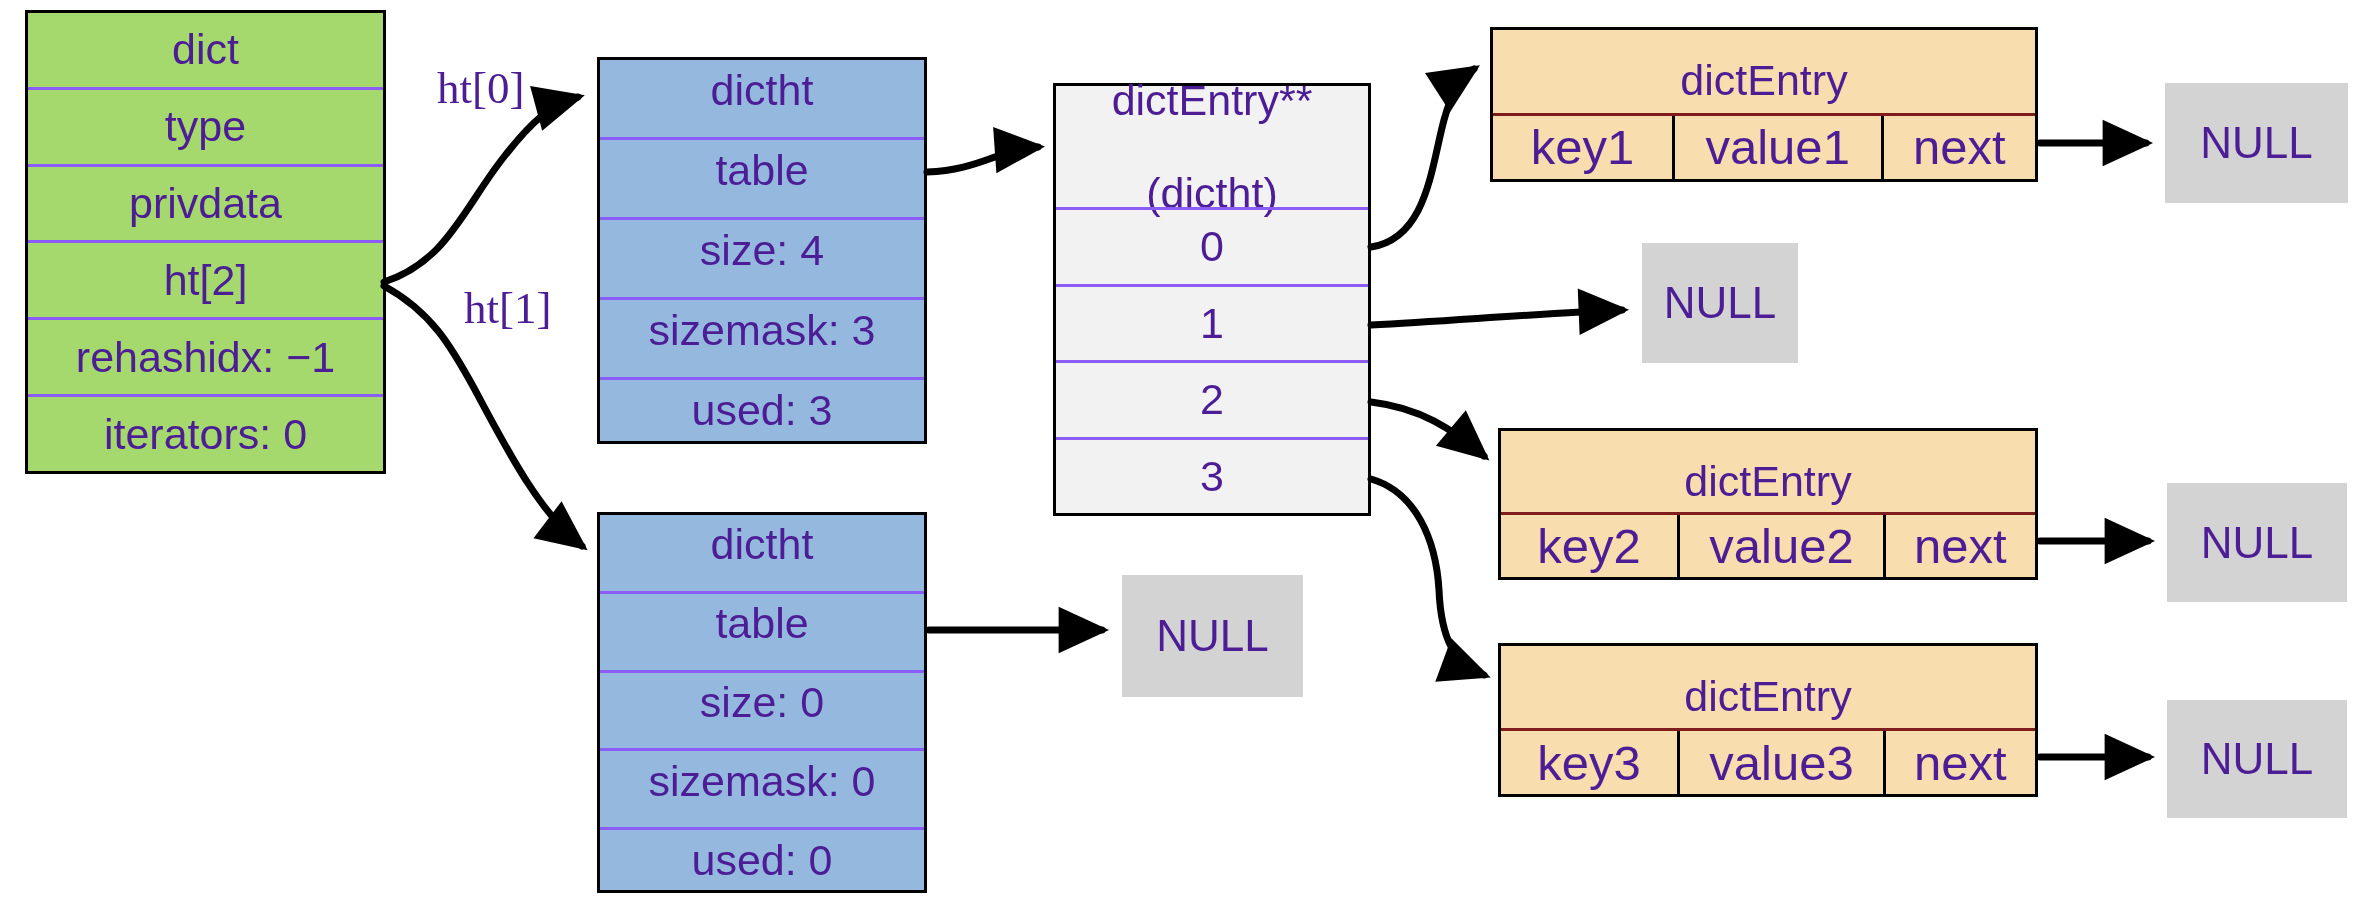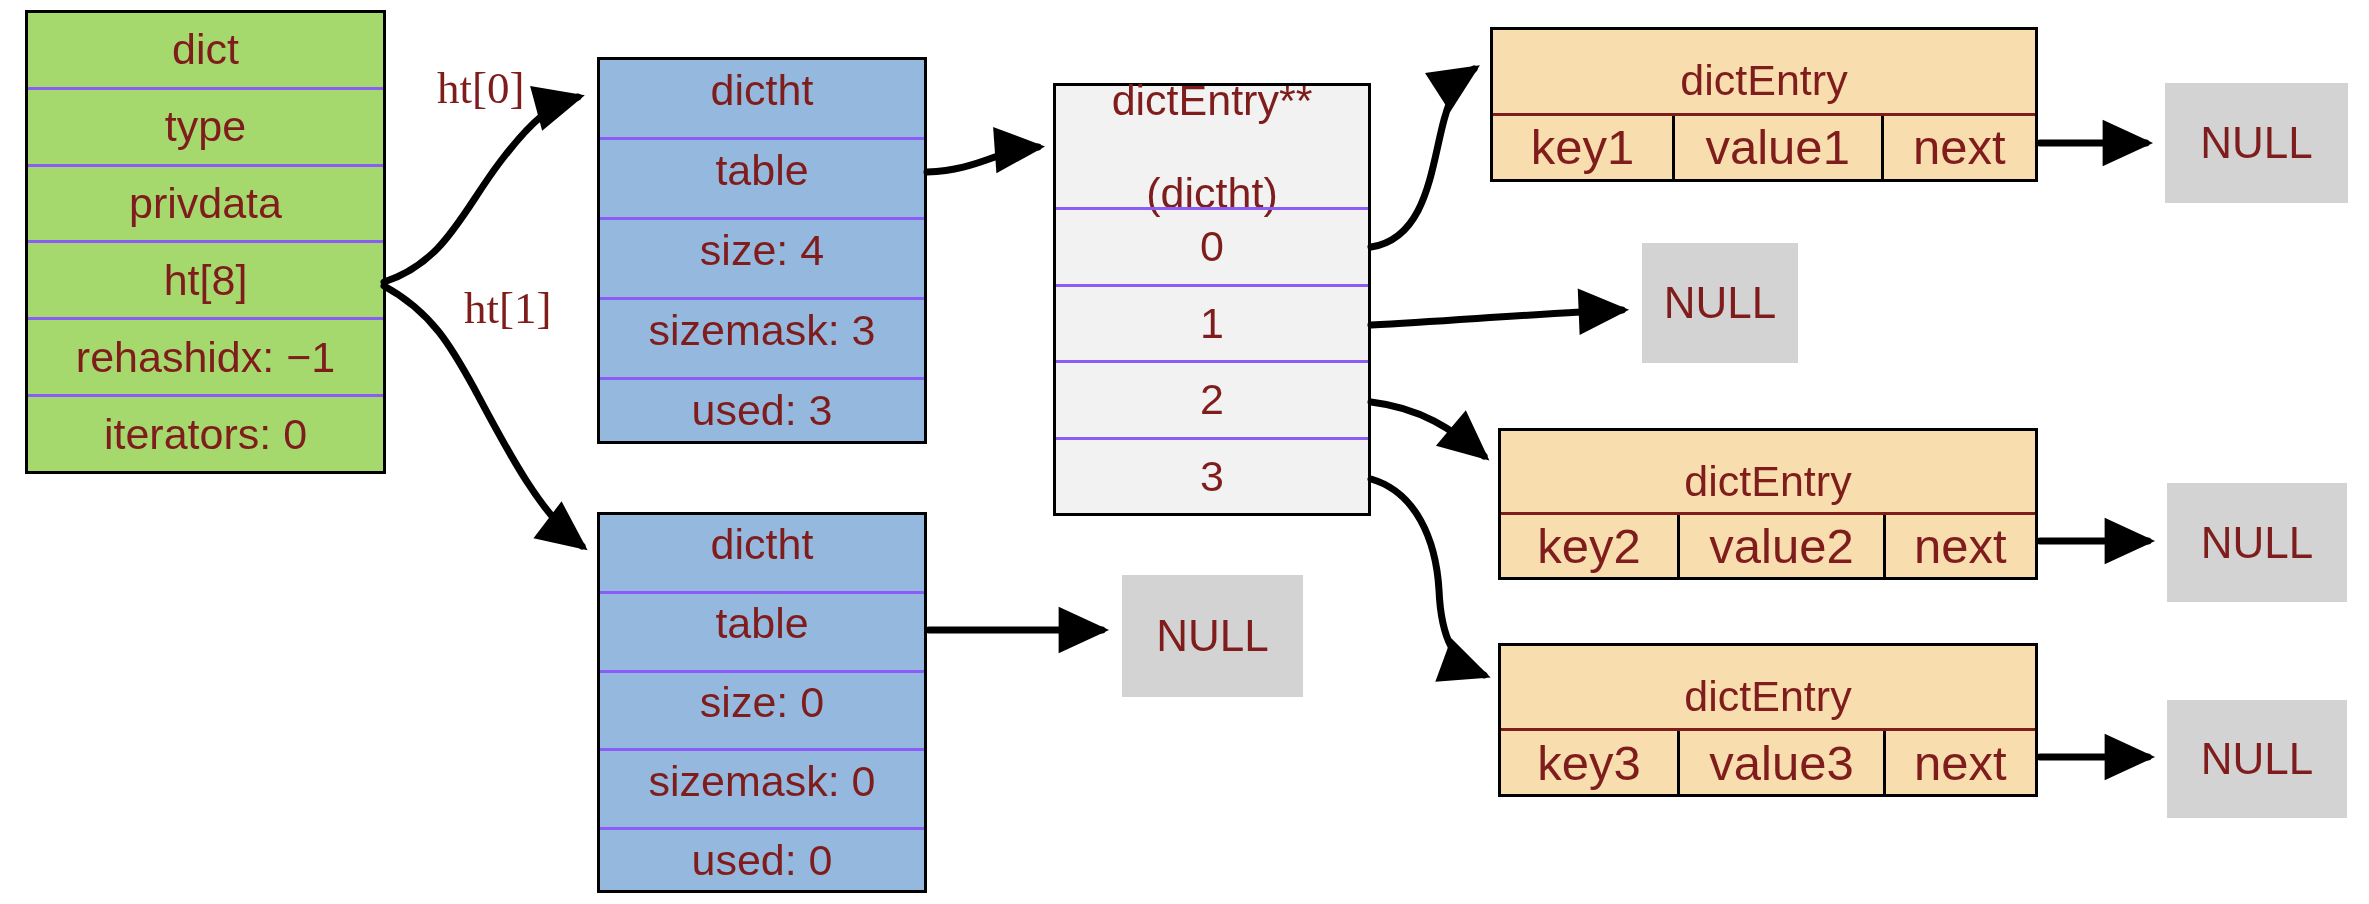--- a/index.html
+++ b/index.html
@@ -1,21 +1,21 @@
 <!DOCTYPE html>
 <html><head>
 <meta charset="utf-8">
 <style>
   html,body{margin:0;padding:0;background:#ffffff;}
   .stage{
     position:relative;
     width:2369px;height:904px;
     background:#ffffff;
     font-family:"Liberation Sans", sans-serif;
-    color:#7f1d1d;
+    color:#4c1d95;
     overflow:hidden;
   }
   
   .struct{
     position:absolute;
     display:flex;flex-direction:column;
     border:3px solid #000;
     box-sizing:border-box;
   }
   .struct .row{
@@ -83,21 +83,21 @@
 </style>
 </head>
 <body>
 
 <div class="stage">
 
   <div class="struct green" style="left:25px;top:10px;width:361px;height:464px;">
     <div class="row">dict</div>
     <div class="row">type</div>
     <div class="row">privdata</div>
-    <div class="row">ht[8]</div>
+    <div class="row">ht[2]</div>
     <div class="row">rehashidx: −1</div>
     <div class="row">iterators: 0</div>
   </div>
 
   <div class="ht-label" style="left:437px;top:62px;">ht[0]</div>
   <div class="ht-label" style="left:444px;top:282px;margin-left:20px;">ht[1]</div>
 
   <div class="struct blue" style="left:597px;top:57px;width:330px;height:387px;">
     <div class="row">dictht</div>
     <div class="row">table</div>

